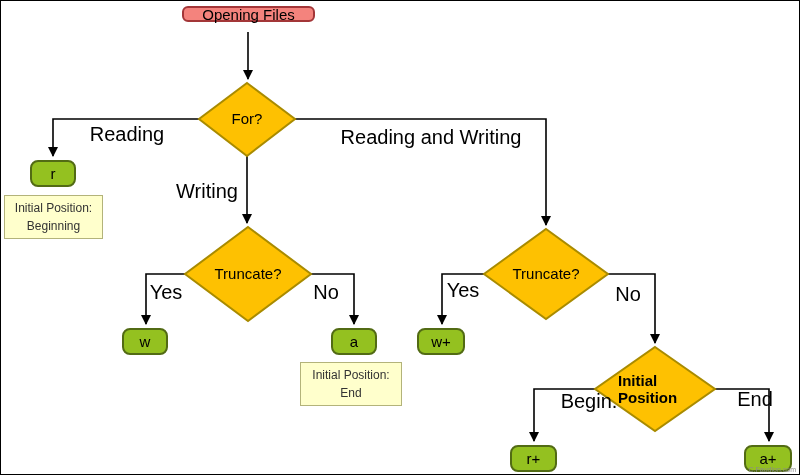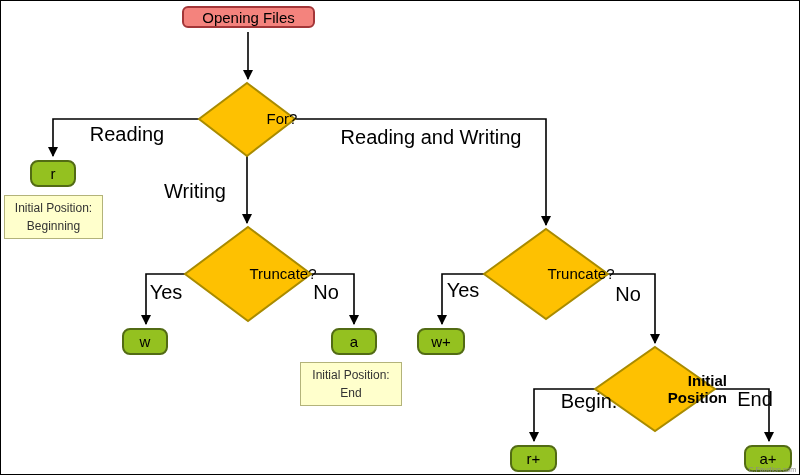--- a/index.html
+++ b/index.html
@@ -13,21 +13,21 @@
     background:var(--start-fill); border:2px solid var(--start-border);
     border-radius:6px; font-size:15px;
   }
   .mode {
     position:absolute; display:flex; align-items:center; justify-content:center;
     background:var(--mode-fill); border:2px solid var(--mode-border);
     border-radius:8px; font-size:15px;
   }
   .dlabel {
     position:absolute; transform:translate(-50%,-50%);
-    font-size:15px; text-align:right; line-height:1.15;margin-left:35px;
+    font-size:15px; text-align:left; line-height:1.15;
   }
   .elabel {
     position:absolute; transform:translate(-50%,-50%);
     font-size:20px; white-space:nowrap;
   }
   .note {
     position:absolute; background:var(--note-fill); border:1px solid var(--note-border);
     font-size:12px; text-align:center; line-height:1.5; padding:3px 2px; color:#333;
   }
   .watermark { position:absolute; right:3px; bottom:1px; font-size:7px; color:#8a8a8a; }
@@ -56,36 +56,36 @@
       <polyline class="connector" points="594,388 533,388 533,440" marker-end="url(#arrow)"></polyline>
       <polyline class="connector" points="714,388 768,388 768,440" marker-end="url(#arrow)"></polyline>
     </g>
 
     <polygon class="diamond" points="246,82 294,118 246,155 198,118"></polygon>
     <polygon class="diamond" points="247,226 310,273 247,320 184,273"></polygon>
     <polygon class="diamond" points="545,228 607,273 545,318 483,273"></polygon>
     <polygon class="diamond" points="654,346 714,388 654,430 594,388"></polygon>
   </svg>
 
-  <div class="node-start" style="left:181px; top:5px; width:133px; height:22px;">Opening Files</div>
+  <div class="node-start" style="left:181px; top:5px; width:133px; height:16px;">Opening Files</div>
 
   <div class="dlabel" style="left:246px; top:118px;">For?</div>
   <div class="dlabel" style="left:247px; top:273px;">Truncate?</div>
   <div class="dlabel" style="left:545px; top:273px;">Truncate?</div>
   <div class="dlabel" style="left:654px; top:388px; width:74px;font-weight:bold;">Initial Position</div>
 
   <div class="mode" style="left:29px;  top:159px; width:46px; height:27px;">r</div>
   <div class="mode" style="left:121px; top:327px; width:46px; height:27px;">w</div>
   <div class="mode" style="left:330px; top:327px; width:46px; height:27px;">a</div>
   <div class="mode" style="left:416px; top:327px; width:48px; height:27px;">w+</div>
   <div class="mode" style="left:509px; top:444px; width:47px; height:27px;">r+</div>
   <div class="mode" style="left:743px; top:444px; width:48px; height:27px;">a+</div>
 
   <div class="elabel" style="left:126px; top:133px;">Reading</div>
-  <div class="elabel" style="left:194px; top:190px;">Writing</div>
+  <div class="elabel" style="left:206px; top:190px;">Writing</div>
   <div class="elabel" style="left:430px; top:136px;text-align:center;">Reading and Writing</div>
   <div class="elabel" style="left:165px; top:291px;">Yes</div>
   <div class="elabel" style="left:325px; top:291px;">No</div>
   <div class="elabel" style="left:462px; top:289px;">Yes</div>
   <div class="elabel" style="left:627px; top:293px;">No</div>
   <div class="elabel" style="left:556px; top:400px;margin-left:32px;">Begin.</div>
   <div class="elabel" style="left:754px; top:398px;">End</div>
 
   <div class="note" style="left:299px; top:361px; width:102px; min-height:39px;">Initial Position: End</div>
   <div class="note" style="left:3px; top:194px; width:99px; min-height:44px;">Initial Position: Beginning</div>

